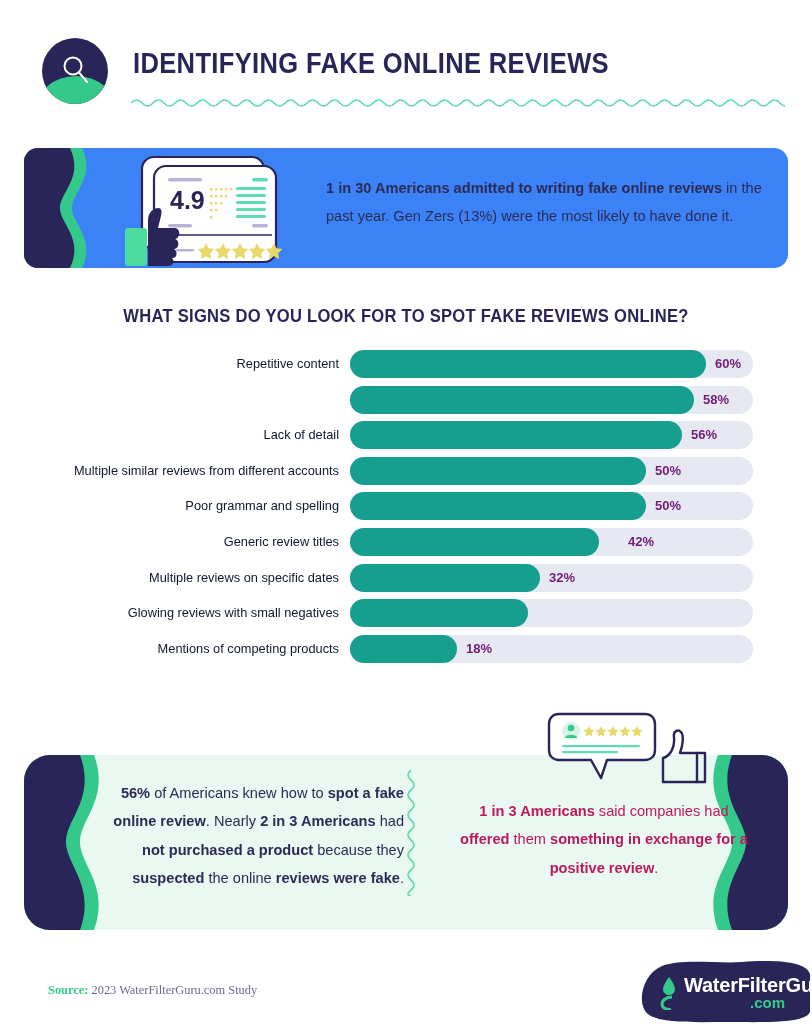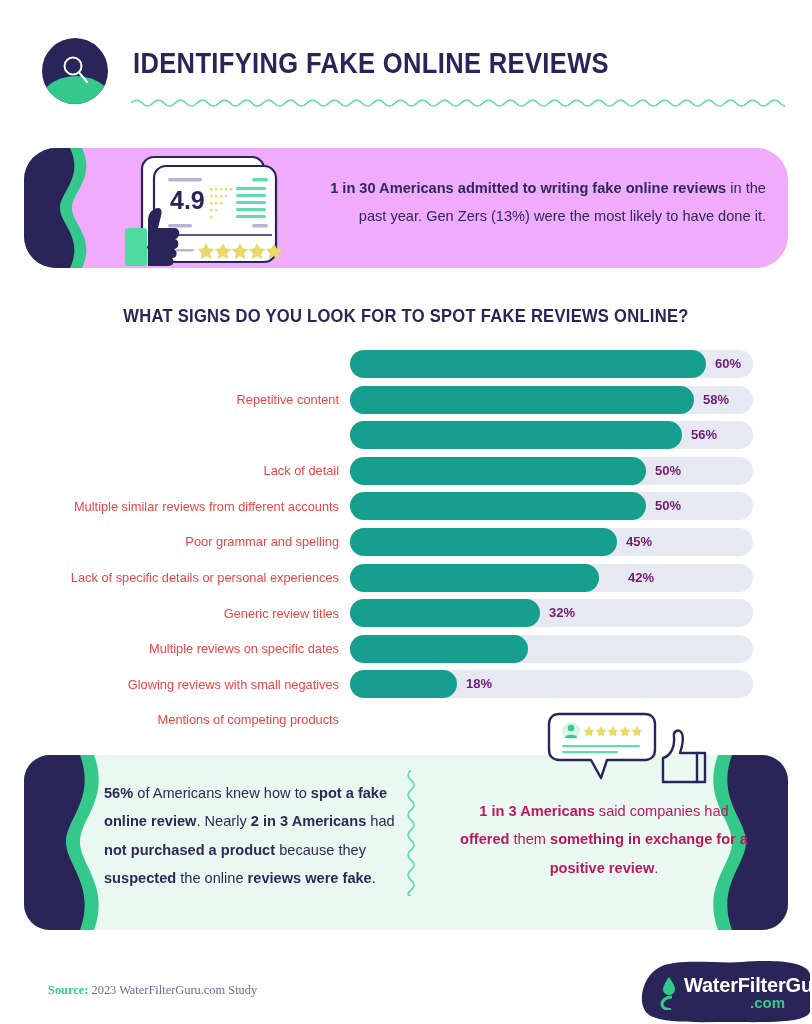--- a/index.html
+++ b/index.html
@@ -28,21 +28,21 @@
     color:#2a2559;
     font-family:"Liberation Sans Narrow","Liberation Sans",sans-serif;
     transform: scaleX(0.88); transform-origin: left center;
     white-space:nowrap;
   }
   .wavy-divider { position:absolute; left:131px; top:96px; width:654px; height:14px; }
 
   
   .statcard-top {
     position:absolute; left:24px; top:148px; width:764px; height:120px;
-    background:#f0abfc; border-radius:32px; overflow:hidden;text-align:right;
+    background:#3b82f6; border-radius:14px; overflow:hidden;
   }
   .blob-left {
     position:absolute; left:0; top:0; width:76px; height:120px; overflow:hidden;
   }
 
   .review-illo { position:absolute; left:96px; top:6px; width:190px; height:112px; }
   .stat-text-top {
     position:absolute; left:302px; top:26px; width:440px;
     font-size:14.6px; line-height:1.95; color:#2d2a56;
   }
@@ -53,21 +53,21 @@
     position:absolute; left:0; top:306px; width:812px; text-align:center;
     font-size:18px; font-weight:bold; letter-spacing:0.3px; color:#2a2559;
     font-family:"Liberation Sans Narrow","Liberation Sans",sans-serif;
     transform: scaleX(0.92);
   }
   .chart { position:absolute; left:0; top:350px; width:812px; }
   .bar-row { position:relative; height:35.6px; }
   .bar-label {
     position:absolute; left:0; top:0; width:339px; height:28px;
     line-height:28px; text-align:right;
-    font-size:12.8px; color:#ef4444; white-space:nowrap;margin-top:36px;
+    font-size:12.8px; color:#0f172a; white-space:nowrap;
   }
   .bar-track {
     position:absolute; left:350px; top:0; width:403px; height:28px;
     background:#e6e9f2; border-radius:14px;
   }
   .bar-fill {
     position:absolute; left:0; top:0; height:28px;
     background:#169e8e; border-radius:14px;
   }
   .bar-value {
@@ -79,21 +79,21 @@
   .statcard-bottom {
     position:absolute; left:24px; top:755px; width:764px; height:175px;
     background:#e9f8f1; border-radius:26px; overflow:hidden;
   }
   .blob-right { position:absolute; right:0; top:0; width:90px; height:175px; overflow:hidden; }
   .blob-right svg { position:absolute; right:0; top:0; }
   .blob-left-b { position:absolute; left:0; top:0; width:90px; height:175px; overflow:hidden; }
 
   .bottom-col-left {
     position:absolute; left:80px; top:24px; width:300px;
-    text-align:left; font-size:14.6px; line-height:1.95; color:#2d2a56;
+    text-align:right; font-size:14.6px; line-height:1.95; color:#2d2a56;
   }
   .bottom-col-right {
     position:absolute; left:430px; top:42px; width:300px;
     text-align:center; font-size:14.6px; line-height:1.95; color:#be185d;
   }
   .bottom-col-left b, .bottom-col-right b { font-weight:bold; }
   .squiggle-vert { position:absolute; left:404px; top:770px; width:14px; height:126px; }
   .bubble-illo { position:absolute; left:545px; top:712px; width:168px; height:72px; }
 
   
@@ -229,27 +229,20 @@
         <div class="bar-value" style="left: 655px;">50%</div>
       </div>
       <div class="bar-row">
         <div class="bar-label">Poor grammar and spelling</div>
         <div class="bar-track">
           <div class="bar-fill" style="width: 296px; background: rgb(22, 158, 142);"></div>
         </div>
         <div class="bar-value" style="left: 655px;">50%</div>
       </div>
       <div class="bar-row">
-        <div class="bar-label">Lack of specific details or personal experiences</div>
-        <div class="bar-track">
-          <div class="bar-fill" style="width: 267px; background: rgb(22, 158, 142);"></div>
-        </div>
-        <div class="bar-value" style="left: 626px;">45%</div>
-      </div>
-      <div class="bar-row">
         <div class="bar-label">Generic review titles</div>
         <div class="bar-track">
           <div class="bar-fill" style="width: 249px; background: rgb(22, 158, 142);"></div>
         </div>
         <div class="bar-value" style="left: 628px;">42%</div>
       </div>
       <div class="bar-row">
         <div class="bar-label">Multiple reviews on specific dates</div>
         <div class="bar-track">
           <div class="bar-fill" style="width: 190px; background: rgb(22, 158, 142);"></div>

